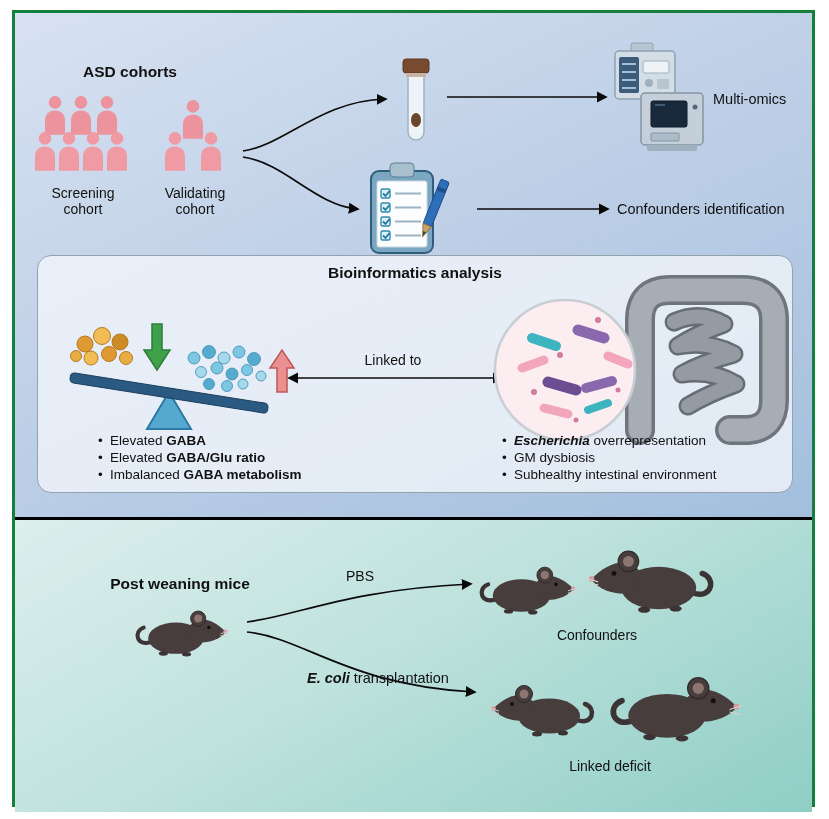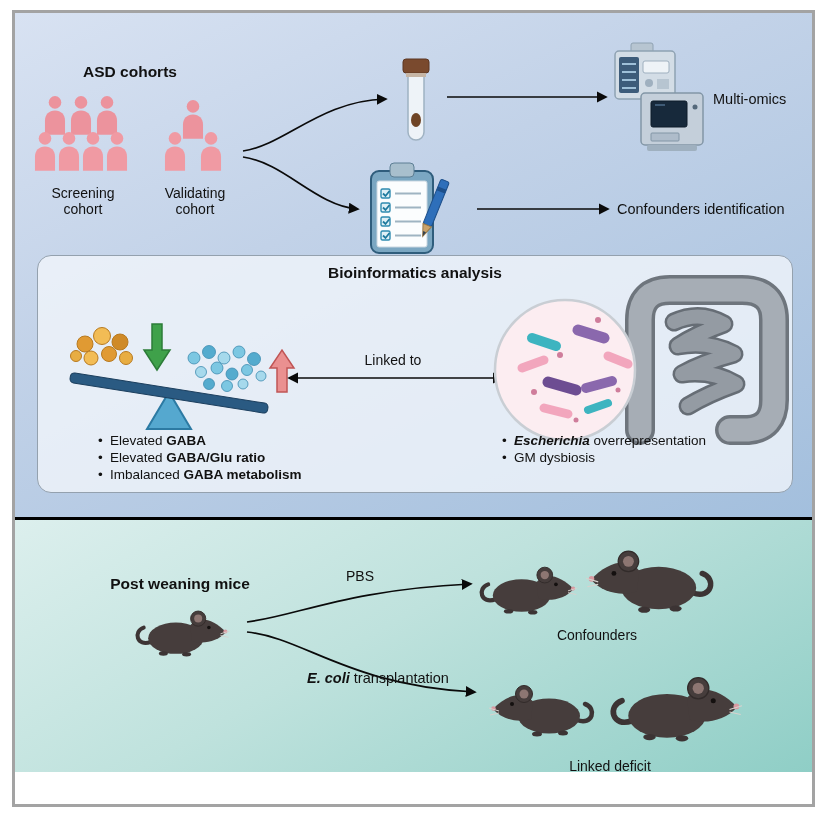--- a/index.html
+++ b/index.html
@@ -1,22 +1,22 @@
 <!DOCTYPE html>
 <html><head>
 <meta charset="utf-8">
 <style>
   html,body{margin:0;padding:0;background:#ffffff;}
   body{font-family:"Liberation Sans", sans-serif;color:#111;}
   .stage{position:relative;width:829px;height:819px;background:#fff;overflow:hidden;}
-  .figure{position:absolute;left:12px;top:10px;width:803px;height:797px;border:3px solid #a3a3a3;box-sizing:border-box;background:#fff;}
+  .figure{position:absolute;left:12px;top:10px;width:803px;height:797px;border:3px solid #15803d;box-sizing:border-box;background:#fff;}
   .panel{position:relative;width:100%;box-sizing:border-box;overflow:hidden;}
   .top-panel{height:507px;border-bottom:3px solid #000;
     background:linear-gradient(155deg,#d8e2f2 0%,#c2d2e8 40%,#a3bfdd 100%);}
-  .bottom-panel{height:252px;
+  .bottom-panel{height:292px;
     background:linear-gradient(150deg,#dcefed 0%,#bfe2dd 45%,#8fcec6 100%);padding-left:36px;}
   .abs{position:absolute;}
   .lbl{font-size:14px;line-height:16px;text-align:center;white-space:pre-line;}
   .lbl-left{font-size:14.5px;line-height:16px;text-align:left;white-space:nowrap;}
   .ttl{font-size:15.5px;font-weight:bold;text-align:center;white-space:nowrap;}
   .bio-box{position:absolute;left:22px;top:242px;width:756px;height:238px;
     background:rgba(242,246,251,0.78);border:1.5px solid #94a1ae;border-radius:14px;box-sizing:border-box;}
   .bullets{margin:0;padding:0;list-style:none;}
   .bullets li{position:relative;padding-left:14px;font-size:13.5px;line-height:17px;}
   .bullets li::before{content:"\2022";position:absolute;left:2px;top:0;}
@@ -209,20 +209,21 @@
 
         <ul class="bullets abs" style="left:58px;top:176px;width:330px;">
           <li><span>Elevated </span><span class="em">GABA</span><span></span></li>
           <li><span>Elevated </span><span class="em">GABA/Glu ratio</span><span></span></li>
           <li><span>Imbalanced </span><span class="em">GABA metabolism</span><span></span></li>
         </ul>
 
         <ul class="bullets abs" style="left:462px;top:176px;width:290px;">
           <li><span></span><span class="em it">Escherichia</span><span> overrepresentation</span></li>
           <li><span>GM dysbiosis</span><span class="em"></span><span></span></li>
+          <li><span>Subhealthy intestinal environment</span><span class="em"></span><span></span></li>
         </ul>
       </div>
     </div>
 
     <div class="panel bottom-panel">
 
       <svg class="abs" style="left:0;top:0" width="797" height="284">
         <g fill="none" stroke="#0a0a0a" stroke-width="1.7">
           <path d="M232 102 C 282 96, 330 70, 455 64" marker-end="url(#arrowhead)"></path>
           <path d="M232 112 C 290 118, 332 165, 459 172" marker-end="url(#arrowhead)"></path>

